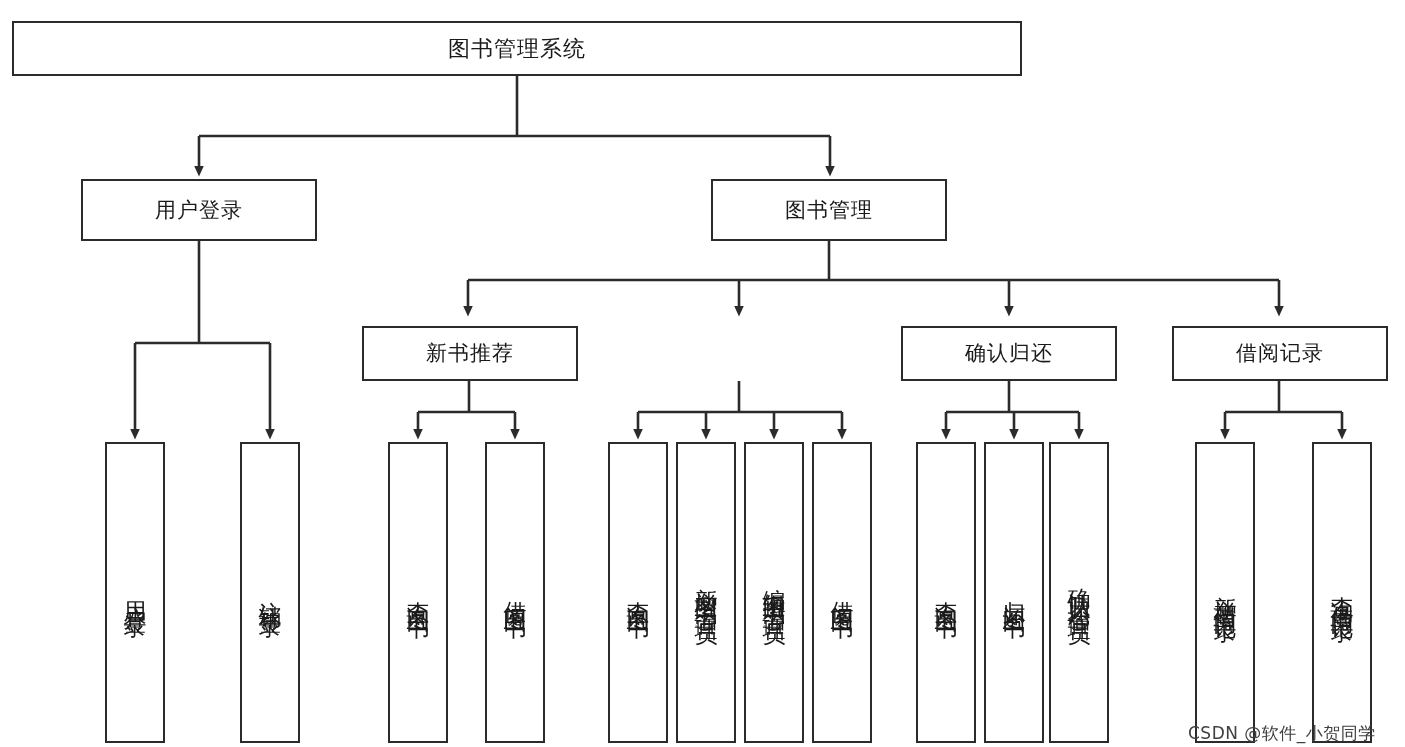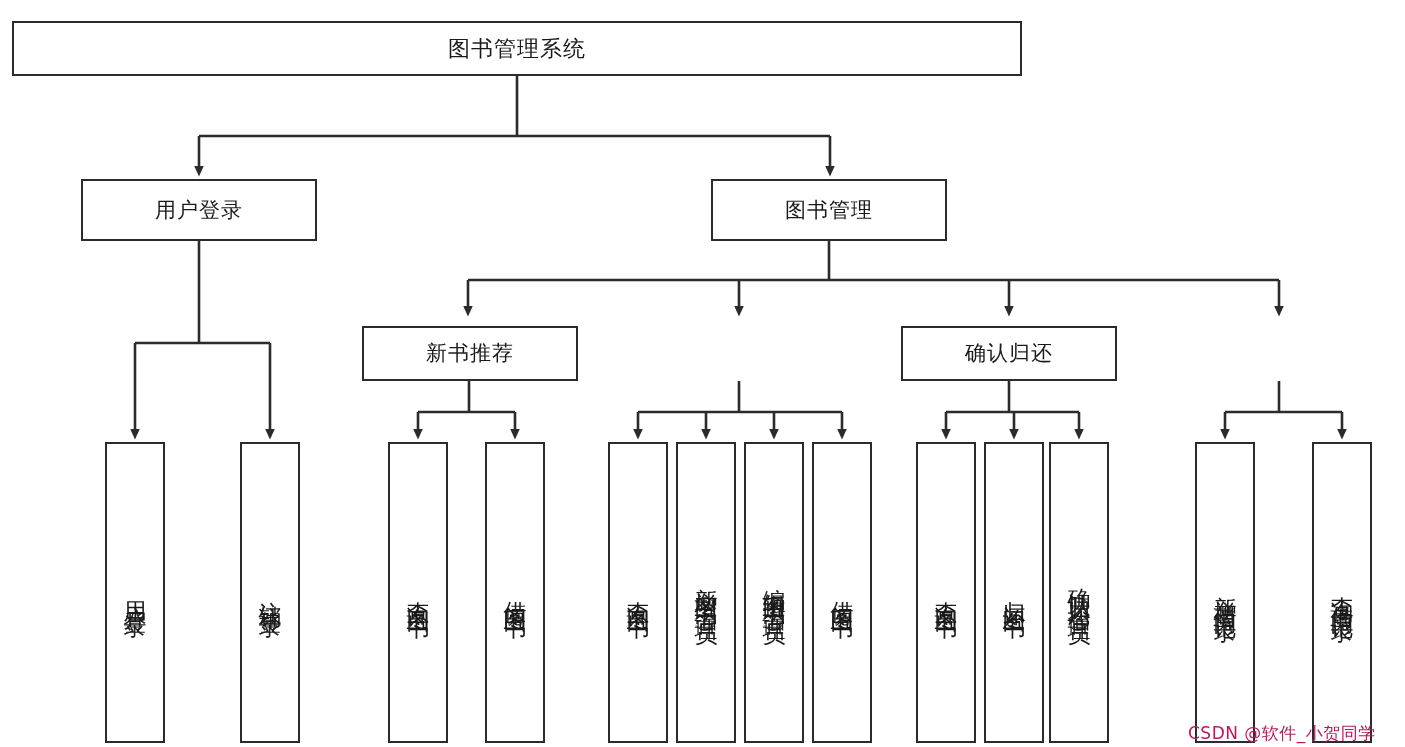--- a/index.html
+++ b/index.html
@@ -62,21 +62,21 @@
     text-orientation: upright;
     font-size: 23px;
     letter-spacing: 5px;
     line-height: 1;
   }
   #watermark {
     position: absolute;
     left: 1188px;
     top: 714px;
     font-size: 17px;
-    color: #be185d;
+    color: #404040;
     letter-spacing: 0.5px;
     white-space: nowrap;
     z-index: 5;
     font-family: "DejaVu Sans", "Liberation Sans", sans-serif;
   }
 </style>
 </head>
 <body>
 
 <div id="canvas">
@@ -144,20 +144,23 @@
   <div class="node h" style="left:362px; top:318px; width:216px; height:55px;">
     <span class="lbl">新书推荐</span>
   </div>
 
   <div class="node h" style="left:711px; top:171px; width:236px; height:62px;">
     <span class="lbl">图书管理</span>
   </div>
   <div class="node h" style="left:901px; top:318px; width:216px; height:55px;">
     <span class="lbl">确认归还</span>
   </div>
+  <div class="node h" style="left:1172px; top:318px; width:216px; height:55px;">
+    <span class="lbl">借阅记录</span>
+  </div>
 
   <div class="node v" style="left:105px; top:434px; width:60px; height:301px;">
     <span class="lbl">用户登录</span>
   </div>
   <div class="node v" style="left:240px; top:434px; width:60px; height:301px;">
     <span class="lbl">注销登录</span>
   </div>
 
   <div class="node v" style="left:388px; top:434px; width:60px; height:301px;">
     <span class="lbl">查询图书</span>

